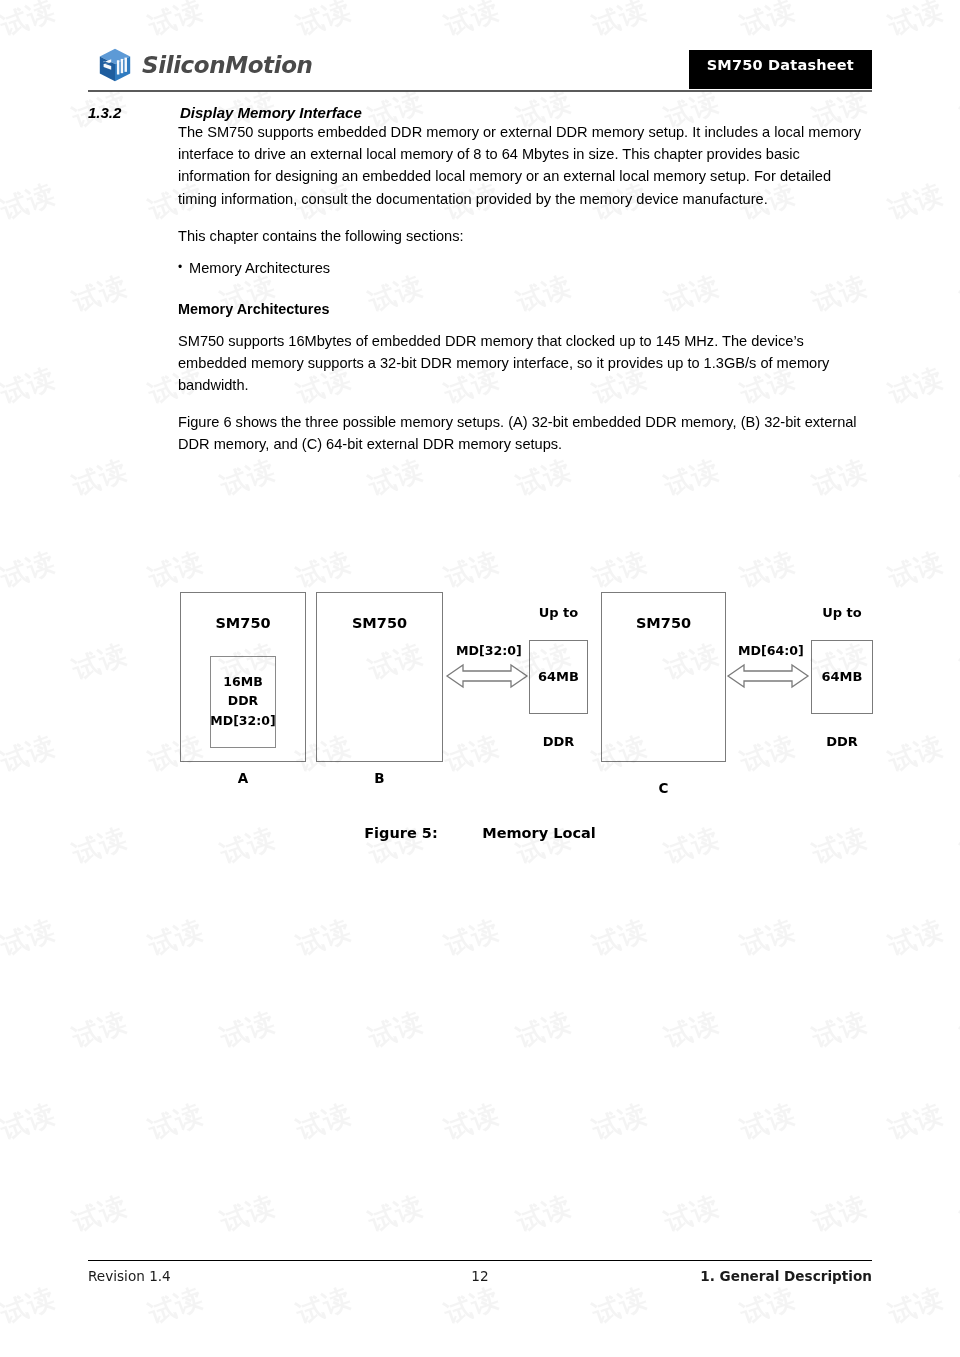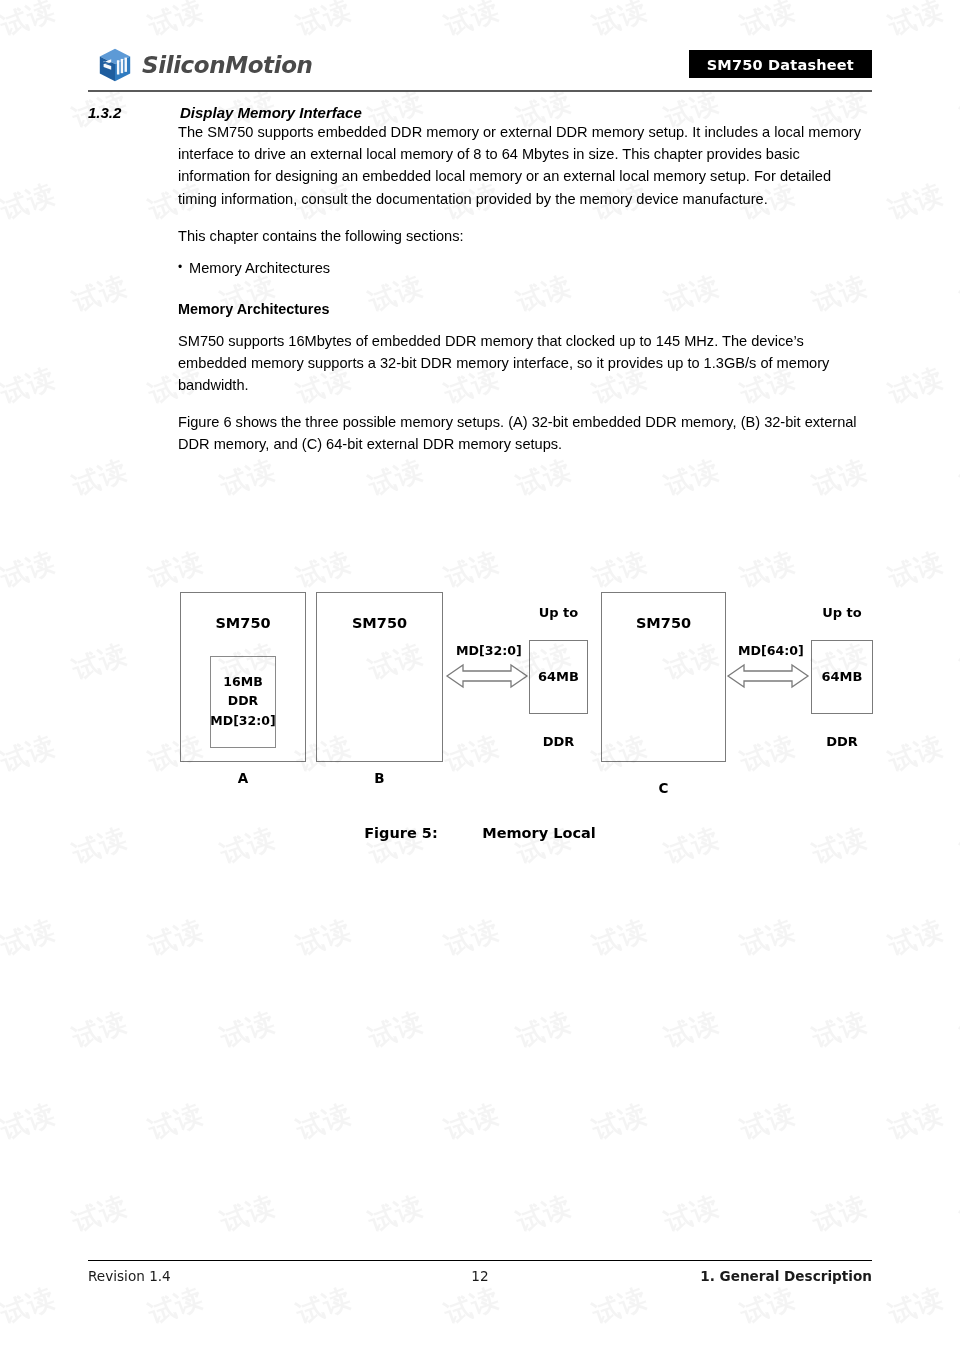--- a/index.html
+++ b/index.html
@@ -65,21 +65,21 @@
     color: #4a4a4a;
     letter-spacing: -0.4px;
   }
   #doc-badge {
     position: absolute;
     right: 0; top: 10px;
     background: #000;
     color: #fff;
     font-size: 14.5px;
     font-weight: 700;
-    padding: 7px 18px 5px 18px;
+    padding: 7px 18px 16px 18px;
     letter-spacing: 0.2px;
     font-family: "DejaVu Sans", sans-serif;
   }
   #header-rule {
     position: absolute;
     left: 88px; top: 90px;
     width: 784px; height: 2px;
     background: #5b5b5b;
   }
 

